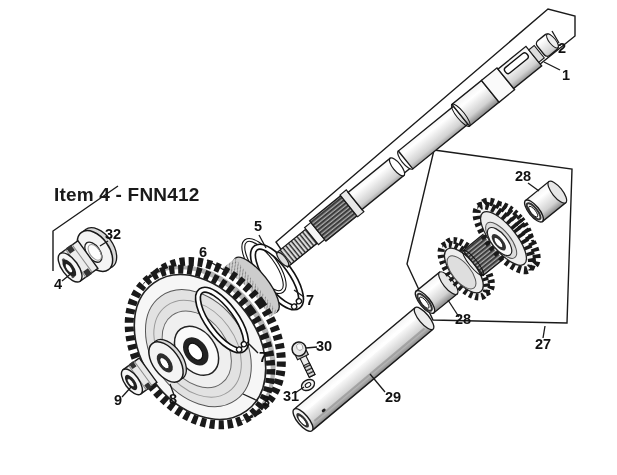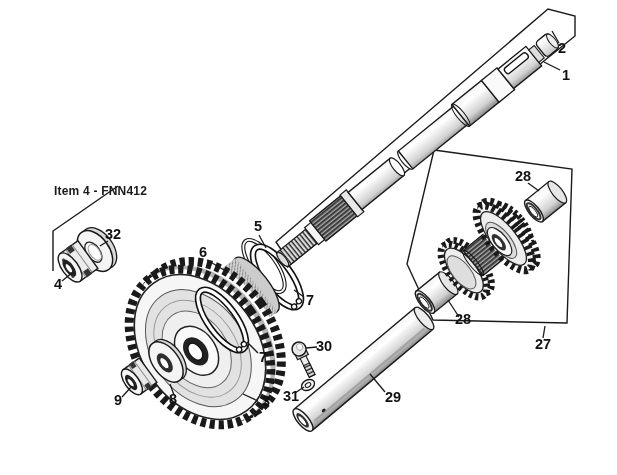--- a/index.html
+++ b/index.html
@@ -3,21 +3,21 @@
 <meta charset="utf-8">
 <style>
   html,body{margin:0;padding:0;background:#ffffff;}
   .stage{
     position:relative;width:617px;height:475px;background:#ffffff;overflow:hidden;
     font-family:"Liberation Sans",sans-serif;
   }
   .stage svg{position:absolute;left:0;top:0;}
   .title{
     position:absolute;left:54px;top:184px;
-    font-size:12px;font-weight:bold;color:#1a1a1a;letter-spacing:.2px;
+    font-size:19px;font-weight:bold;color:#1a1a1a;letter-spacing:.2px;
     white-space:nowrap;
     text-align:center;
   }
   text.callout{
     font-family:"Liberation Sans",sans-serif;
     font-size:14.5px;font-weight:bold;fill:#111111;
   }
   .leader{stroke:#1a1a1a;stroke-width:1.3;fill:none;}
   .box{fill:none;stroke:#1a1a1a;stroke-width:1.4;}
   .ink{stroke:#1a1a1a;}

